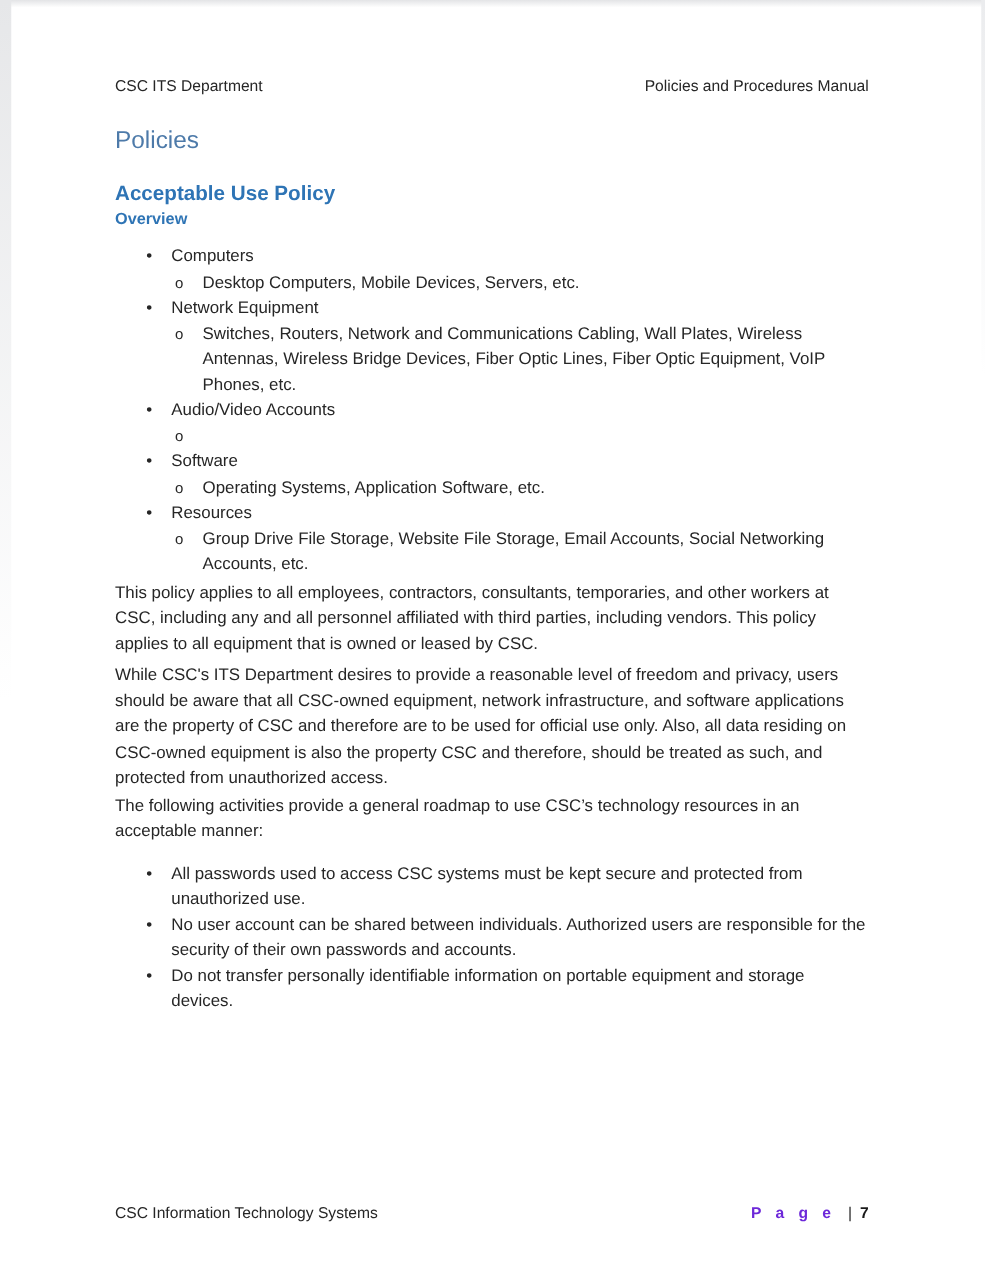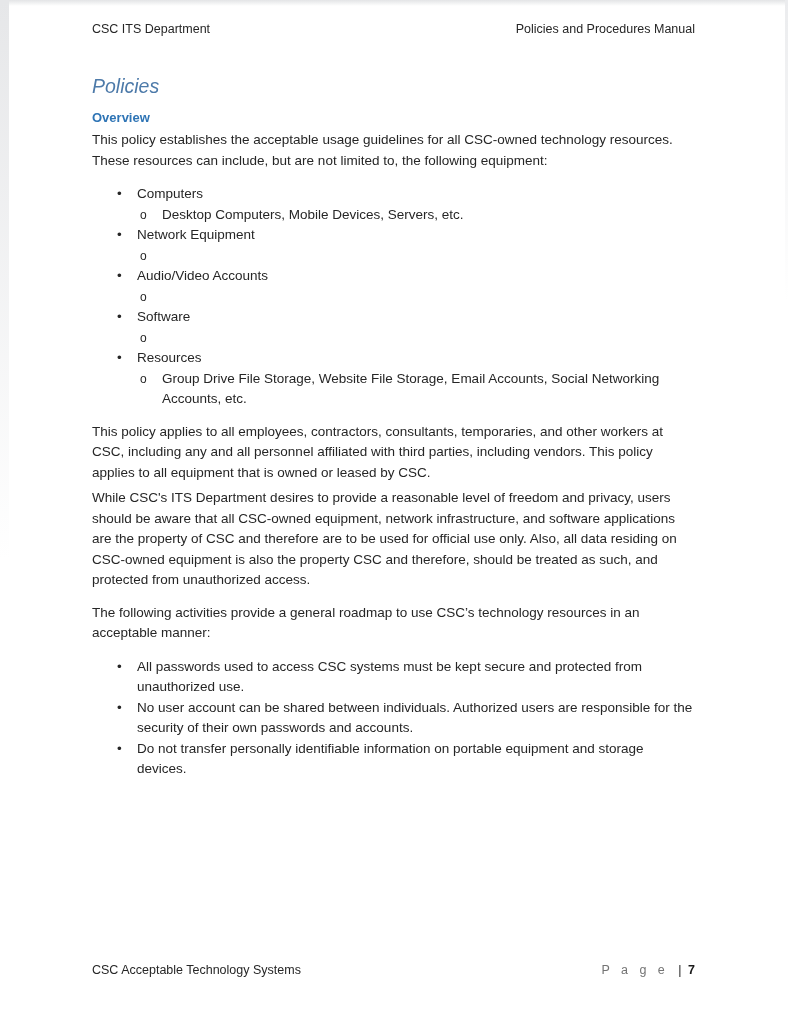--- a/index.html
+++ b/index.html
@@ -19,113 +19,115 @@
     position:absolute; left:0; top:0; width:9px; height:560px;
     background:linear-gradient(to bottom, #e6e7e9, rgba(255,255,255,0));
   }
   .edge-right {
     position:absolute; right:0; top:0; width:3px; height:300px;
     background:linear-gradient(to bottom, #ebecee, rgba(255,255,255,0));
   }
   .page {
     box-sizing:border-box;
     width:788px; height:1019px;
-    padding:22px 93px 42px 92px;
+    padding:62px 93px 42px 92px;
     display:flex; flex-direction:column;
   }
   .doc-header {
     display:flex; justify-content:space-between; align-items:baseline;
     font-size:12.5px; color:#262626;
   }
   .page-title {
-    margin-top:39px;
-    font-size:19.5px; font-weight:400; color:#4d7aa9;font-style:italic;
+    margin-top:25px;
+    font-size:19.5px; font-weight:400; color:#4d7aa9;
   }
   .section-title {
     margin-top:22px;
     font-size:16.5px; font-weight:700; color:#2e74b5;
   }
   .sub-heading {
     font-size:13px; font-weight:700; color:#2e74b5;
   }
-  .mt-section { margin-top:12px; }
+  .mt-section { margin-top:2px; }
   .mt-tight { margin-top:5px; }
   .para {
     font-size:13.5px; line-height:20.5px; color:#262626;
   }
   .list { margin-top:13px; }
   .li {
     display:flex;
     font-size:13.5px; line-height:20.5px; color:#262626;
     padding-left:25px;
   }
   .li .marker { flex:none; width:20px; color:#262626; }
   .li.sub { padding-left:48px; }
   .li.sub .marker { width:22px; font-size:12px; }
   .li .li-text { flex:1; }
   .doc-footer {
     margin-top:auto;
     display:flex; justify-content:space-between; align-items:baseline;
     font-size:12.5px; color:#262626;
   }
   .footer-page { color:#262626; }
-  .footer-page .page-word { color:#737373; letter-spacing:4px; }
+  .footer-page .page-word { color:#6d28d9; letter-spacing:4px;font-weight:bold; }
   .footer-page .sep { margin-left:6px; margin-right:3px; color:#262626; }
   .footer-page .page-num { font-weight:700; color:#1a1a1a; }
 </style>
 </head>
 <body>
 
 <div class="edge-top"></div>
 <div class="edge-left"></div>
 <div class="edge-right"></div>
 
 <div class="page">
 
   <div class="doc-header">
     <span>CSC ITS Department</span>
     <span>Policies and Procedures Manual</span>
   </div>
 
   <div class="page-title">Policies</div>
 
+  <div class="section-title">Acceptable Use Policy</div>
 
   <div class="sub-heading mt-section">Overview</div>
 
-  <div class="para mt-tight">This policy establishes the acceptable usage guidelines for all CSC-owned technology resources. These resources can include, but are not limited to, the following equipment:</div>
 
   <div class="list">
     <div class="li">
       <span class="marker">•</span>
       <span class="li-text">Computers</span>
     </div>
     <div class="li sub">
       <span class="marker">o</span>
       <span class="li-text">Desktop Computers, Mobile Devices, Servers, etc.</span>
     </div>
     <div class="li">
       <span class="marker">•</span>
       <span class="li-text">Network Equipment</span>
     </div>
     <div class="li sub">
       <span class="marker">o</span>
+      <span class="li-text">Switches, Routers, Network and Communications Cabling, Wall Plates, Wireless Antennas, Wireless Bridge Devices, Fiber Optic Lines, Fiber Optic Equipment, VoIP Phones, etc.</span>
     </div>
     <div class="li">
       <span class="marker">•</span>
       <span class="li-text">Audio/Video Accounts</span>
     </div>
     <div class="li sub">
       <span class="marker">o</span>
     </div>
     <div class="li">
       <span class="marker">•</span>
       <span class="li-text">Software</span>
     </div>
     <div class="li sub">
       <span class="marker">o</span>
+      <span class="li-text">Operating Systems, Application Software, etc.</span>
     </div>
     <div class="li">
       <span class="marker">•</span>
       <span class="li-text">Resources</span>
     </div>
     <div class="li sub">
       <span class="marker">o</span>
       <span class="li-text">Group Drive File Storage, Website File Storage, Email Accounts, Social Networking Accounts, etc.</span>
     </div>
   </div>
@@ -146,21 +148,21 @@
       <span class="marker">•</span>
       <span class="li-text">No user account can be shared between individuals. Authorized users are responsible for the security of their own passwords and accounts.</span>
     </div>
     <div class="li">
       <span class="marker">•</span>
       <span class="li-text">Do not transfer personally identifiable information on portable equipment and storage devices.</span>
     </div>
   </div>
 
   <div class="doc-footer">
-    <span>CSC Acceptable Technology Systems</span>
+    <span>CSC Information Technology Systems</span>
     <span class="footer-page">
       <span class="page-word">P a g e</span>
       <span class="sep">|</span>
       <span class="page-num">7</span>
     </span>
   </div>
 
 </div>
 
 </body></html>

